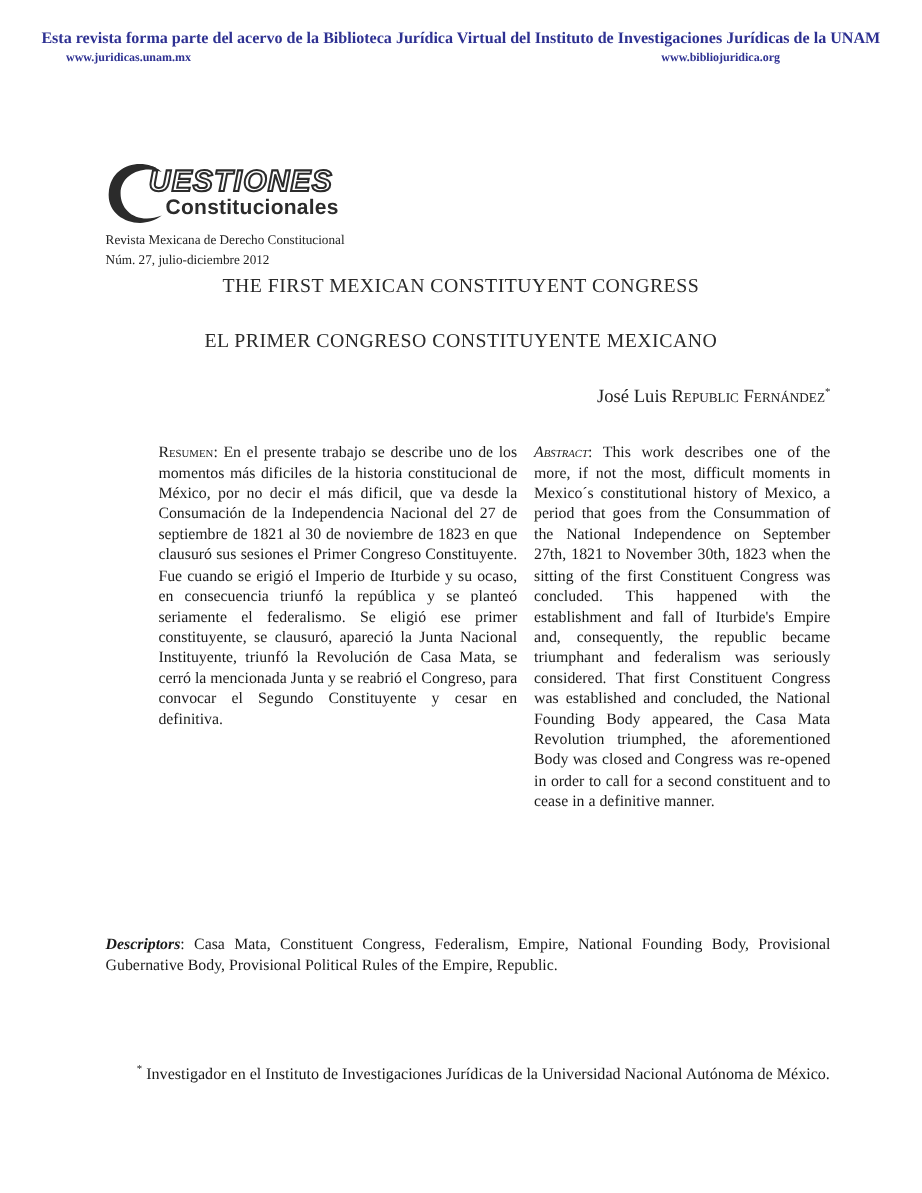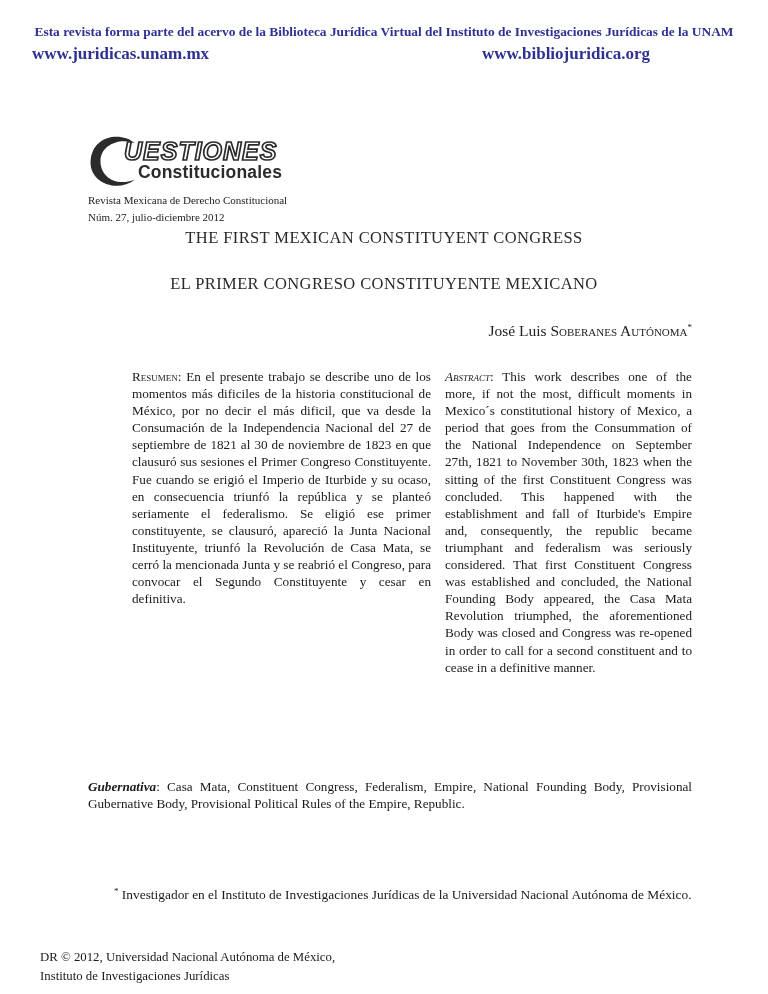--- a/index.html
+++ b/index.html
@@ -19,22 +19,22 @@
     top: 24px; left: 0; right: 0;
     color: #2e3192;
     font-weight: bold;
     font-size: 13.4px;
     line-height: 1.25;
   }
   .banner-line1 { text-align: center; padding: 0 30px; }
   .banner-urls {
     display: flex;
     justify-content: space-between;
-    padding: 2px 118px 0 32px;
-    font-size: 17px;
+    padding: 2px 118px 0 55px;
+    font-size: 10px;
   }
 
   
   .logo-block { position: absolute; top: 124px; left: 88px; width: 320px; margin-top: 12px; }
   .logo { position: relative; height: 52px; }
   .logo-c-svg { position: absolute; left: 0; top: 0; width: 52px; height: 52px; }
   .logo-main {
     position: absolute; left: 36px; top: 1px;
     font-family: "Liberation Sans", sans-serif;
     font-weight: bold;
@@ -137,46 +137,42 @@
       <div>Núm. 27, julio-diciembre 2012</div>
     </div>
   </div>
 
   <div class="titles">
     <h1 class="title-line">THE FIRST MEXICAN CONSTITUYENT CONGRESS</h1>
     <h1 class="title-line">EL PRIMER CONGRESO CONSTITUYENTE MEXICANO</h1>
   </div>
 
   <div class="author">
-    <span>José Luis </span><span class="sc">Soberanes Autónoma</span><sup class="mark">*</sup>
+    <span>José Luis </span><span class="sc">Republic Fernández</span><sup class="mark">*</sup>
   </div>
 
   <div class="columns">
     <div class="col-left">
       <p class="abs">
         <span class="sc">Resumen</span><span>: </span><span>En el presente trabajo se describe uno de los momentos más dificiles de la historia constitucional de México, por no decir el más dificil, que va desde la Consumación de la Independencia Nacional del 27 de septiembre de 1821 al 30 de noviembre de 1823 en que clausuró sus sesiones el Primer Congreso Constituyente. Fue cuando se erigió el Imperio de Iturbide y su ocaso, en consecuencia triunfó la república y se planteó seriamente el federalismo. Se eligió ese primer constituyente, se clausuró, apareció la Junta Nacional Instituyente, triunfó la Revolución de Casa Mata, se cerró la mencionada Junta y se reabrió el Congreso, para convocar el Segundo Constituyente y cesar en definitiva.</span>
       </p>
     </div>
     <div class="col-right">
       <p class="abs">
         <span class="sc it">Abstract</span><span>: </span><span>This work describes one of the more, if not the most, difficult moments in Mexico´s constitutional history of Mexico, a period that goes from the Consummation of the National Independence on September 27th, 1821 to November 30th, 1823 when the sitting of the first Constituent Congress was concluded. This happened with the establishment and fall of Iturbide's Empire and, consequently, the republic became triumphant and federalism was seriously considered. That first Constituent Congress was established and concluded, the National Founding Body appeared, the Casa Mata Revolution triumphed, the aforementioned Body was closed and Congress was re-opened in order to call for a second constituent and to cease in a definitive manner.</span>
       </p>
     </div>
   </div>
 
   <div class="keywords-row">
     <div class="col-right">
       <p class="kw">
-        <span class="kw-label-en">Gubernativa</span><span>: </span><span>Casa Mata, Constituent Congress, Federalism, Empire, National Founding Body, Provisional Gubernative Body, Provisional Political Rules of the Empire, Republic.</span>
+        <span class="kw-label-en">Descriptors</span><span>: </span><span>Casa Mata, Constituent Congress, Federalism, Empire, National Founding Body, Provisional Gubernative Body, Provisional Political Rules of the Empire, Republic.</span>
       </p>
     </div>
   </div>
 
   <div class="footnote">
     <sup class="mark">*</sup><span>  Investigador en el Instituto de Investigaciones Jurídicas de la Universidad Nacional Autónoma de México.</span>
   </div>
 
-  <div class="footer">
-    <div>DR © 2012, Universidad Nacional Autónoma de México,</div>
-    <div>Instituto de Investigaciones Jurídicas</div>
-  </div>
 
 </div>
 
 </body></html>

